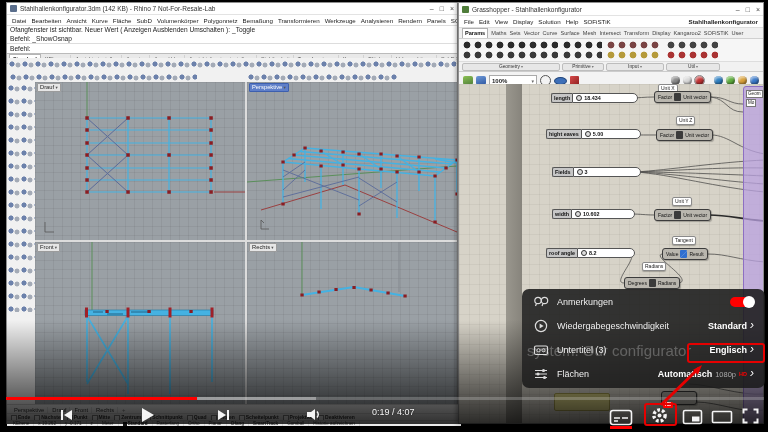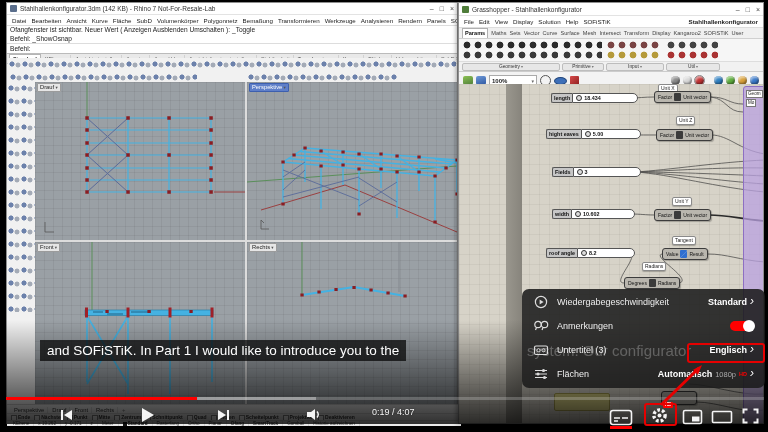--- a/index.html
+++ b/index.html
@@ -425,48 +425,45 @@
           <span>Radians</span>
       </div>
 
       <div class="abs" style="left:95px;top:309px;width:54px;height:16px;background:#e6de8b;border:1px solid #a9a050;border-radius:2px;"></div>
       <div class="abs" style="left:202px;top:307px;width:34px;height:12px;background:#b9b6ae;border:1px solid #3c3c3c;border-radius:3px;box-shadow:1px 1px 1px rgba(0,0,0,.25);"></div>
     </div>
   </div>
 
   <div class="ytgradient"></div>
 
-  <div class="subbox" style="left:40px;top:340px;max-width:482px;overflow:hidden;">
-    <span>and SOFiSTiK. In Part 1 I would like to introduce you to the</span>
-  </div>
   <span class="subfaint" style="left:527px;top:342px;max-width:236px;overflow:hidden;">system. Our configurator</span>
 
   <div class="ytmenu">
-    <div class="ytrow">
-      <svg class="mic" width="16" height="14" viewBox="0 0 16 14">
-        <circle cx="8" cy="7" r="5.6" fill="none" stroke="#ddd" stroke-width="1.2"></circle>
-        <polygon points="6.6,4.6 10.6,7 6.6,9.4" fill="#ddd"></polygon>
-      </svg>
-      <span class="mlabel">Wiedergabegeschwindigkeit</span>
-      <span class="mval">
-          <b>Standard</b>
-          <i class="chev"></i>
-        </span>
-    </div>
     <div class="ytrow">
       <svg class="mic" width="16" height="14" viewBox="0 0 16 14">
         <g fill="none" stroke="#ddd" stroke-width="1.2">
           <circle cx="5" cy="5.5" r="3.2"></circle>
             <circle cx="11.5" cy="5.5" r="3.2"></circle>
           <path d="M3.5 8.5 L2.5 11 M10 8.5 L9 11"></path>
         </g>
       </svg>
       <span class="mlabel">Anmerkungen</span>
       <span class="toggle">
           <i class="tknob"></i>
+        </span>
+    </div>
+    <div class="ytrow">
+      <svg class="mic" width="16" height="14" viewBox="0 0 16 14">
+        <circle cx="8" cy="7" r="5.6" fill="none" stroke="#ddd" stroke-width="1.2"></circle>
+        <polygon points="6.6,4.6 10.6,7 6.6,9.4" fill="#ddd"></polygon>
+      </svg>
+      <span class="mlabel">Wiedergabegeschwindigkeit</span>
+      <span class="mval">
+          <b>Standard</b>
+          <i class="chev"></i>
         </span>
     </div>
     <div class="ytrow">
       <svg class="mic" width="16" height="14" viewBox="0 0 16 14">
         <rect x="1.5" y="3" width="13" height="8.5" rx="1.5" fill="none" stroke="#ddd" stroke-width="1.2"></rect>
         <circle cx="5.5" cy="7.2" r="1.6" fill="none" stroke="#ddd" stroke-width="1"></circle>
         <circle cx="10.5" cy="7.2" r="1.6" fill="none" stroke="#ddd" stroke-width="1"></circle>
       </svg>
       <span class="mlabel">Untertitel (3)</span>
       <span class="mval">

